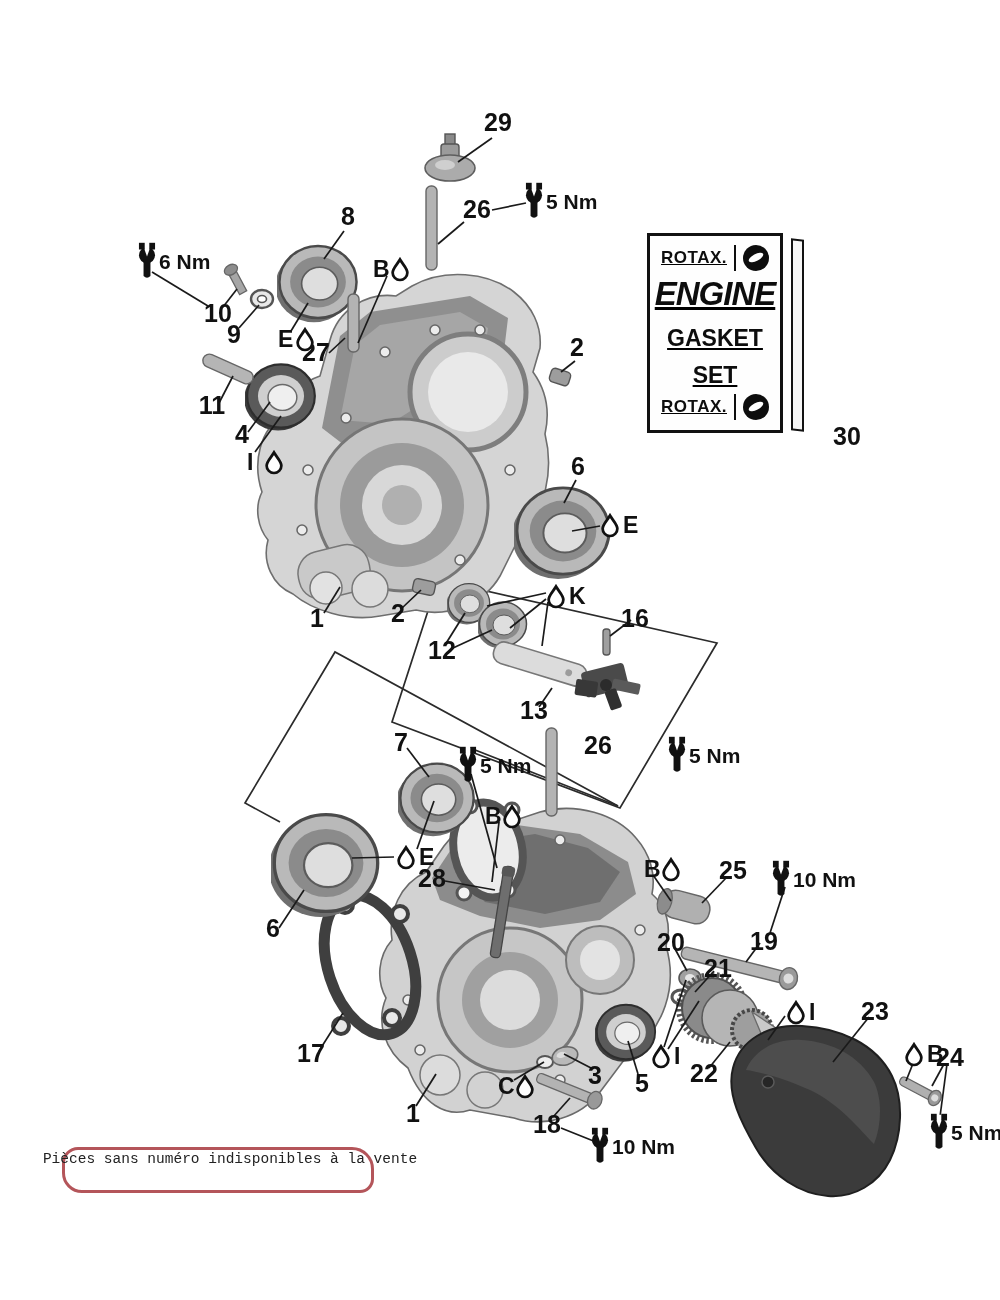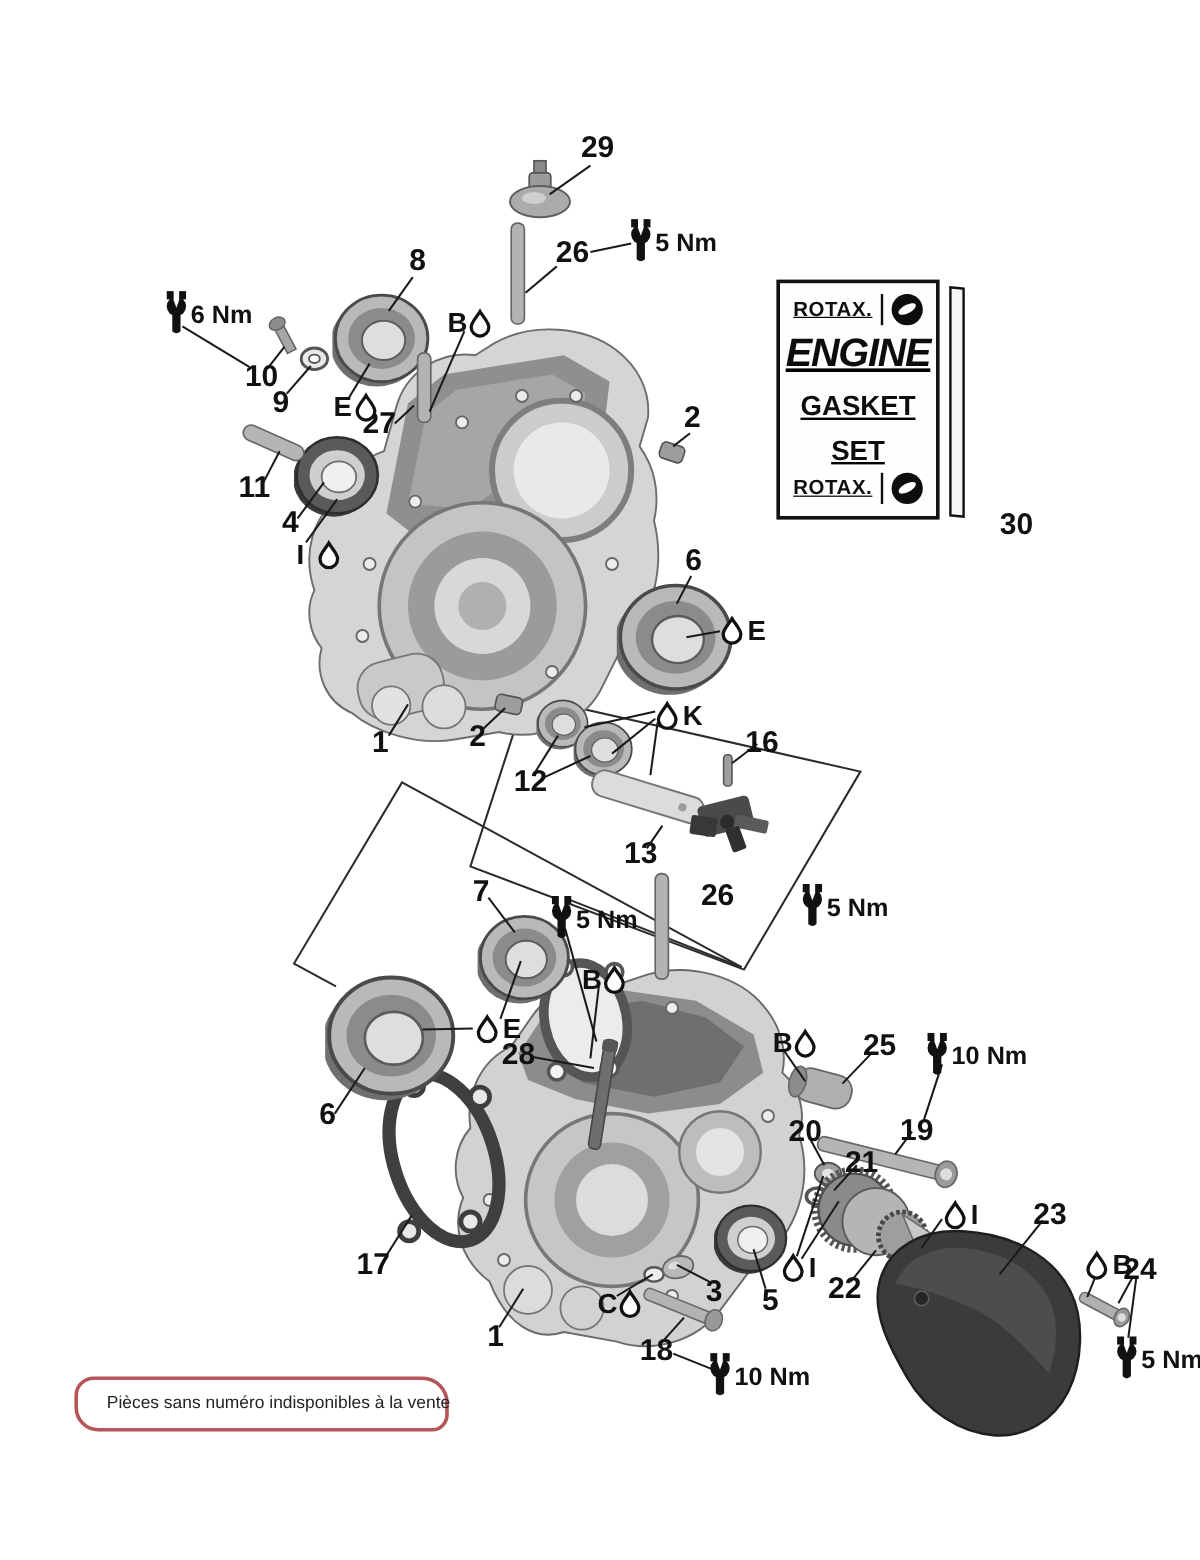--- a/index.html
+++ b/index.html
@@ -24,21 +24,21 @@
   .brand-logo::after{content:"";position:absolute;left:5px;top:9px;width:16px;height:7px;background:#fff;
                      border-radius:50%;transform:rotate(-28deg);}
   .card-title{text-align:center;line-height:1.02;}
   .card-title .t1{font-size:33px;font-weight:bold;font-style:italic;color:#0d0d0d;letter-spacing:-1px;}
   .card-title .t2{font-size:23px;font-weight:bold;color:#0d0d0d;margin-top:16px;}
   .card-title .t3{font-size:23px;font-weight:bold;color:#0d0d0d;margin-top:14px;}
 
   
   .note-box{position:absolute;left:62px;top:1147px;width:312px;height:46px;box-sizing:border-box;
             border:3px solid #b4555a;border-radius:16px 22px 14px 20px;background:#fff;
-            display:flex;flex-direction:column;justify-content:center;padding-left:24px;z-index:3;}
+            display:flex;flex-direction:row;justify-content:center;padding-left:24px;z-index:3;font-family:Liberation Mono, monospace;}
   .note-box div{font-size:14.5px;color:#222;line-height:1.32;white-space:nowrap;}
 </style>
 </head>
 <body>
 
 <div class="stage">
 
   <svg id="diagram-svg" width="1000" height="1300" viewBox="0 0 1000 1300">
     <defs>
       <symbol id="sym-bearing" viewBox="-50 -50 100 100">

